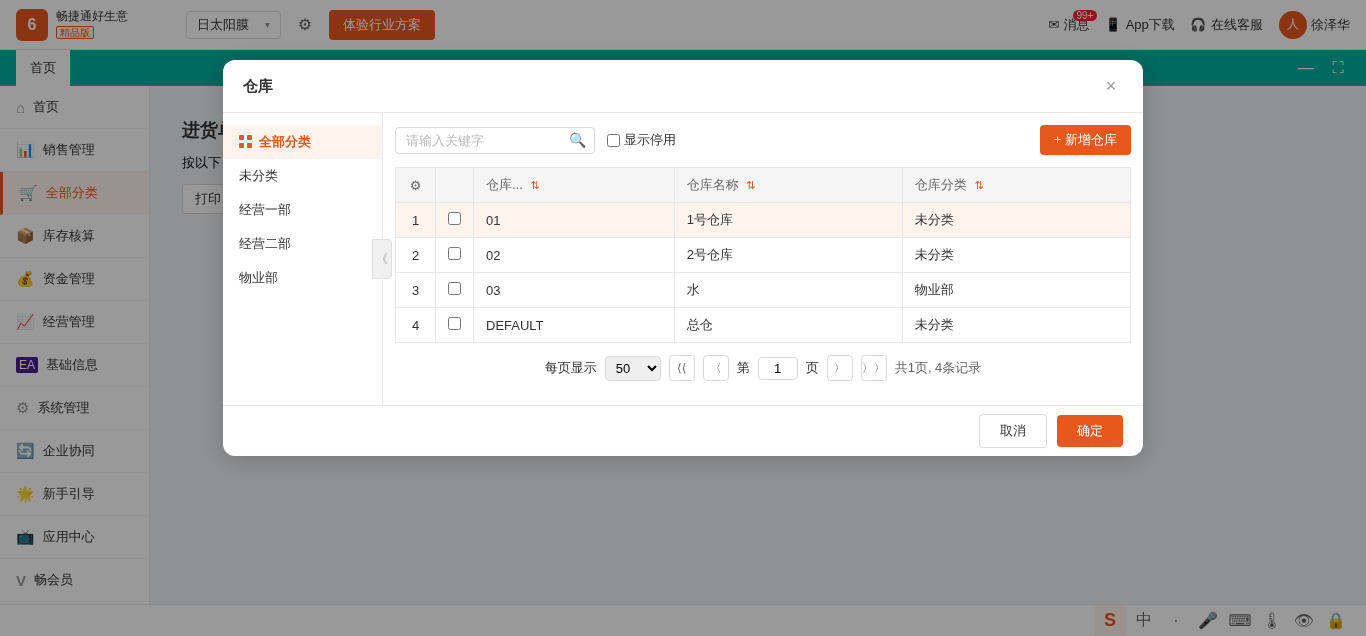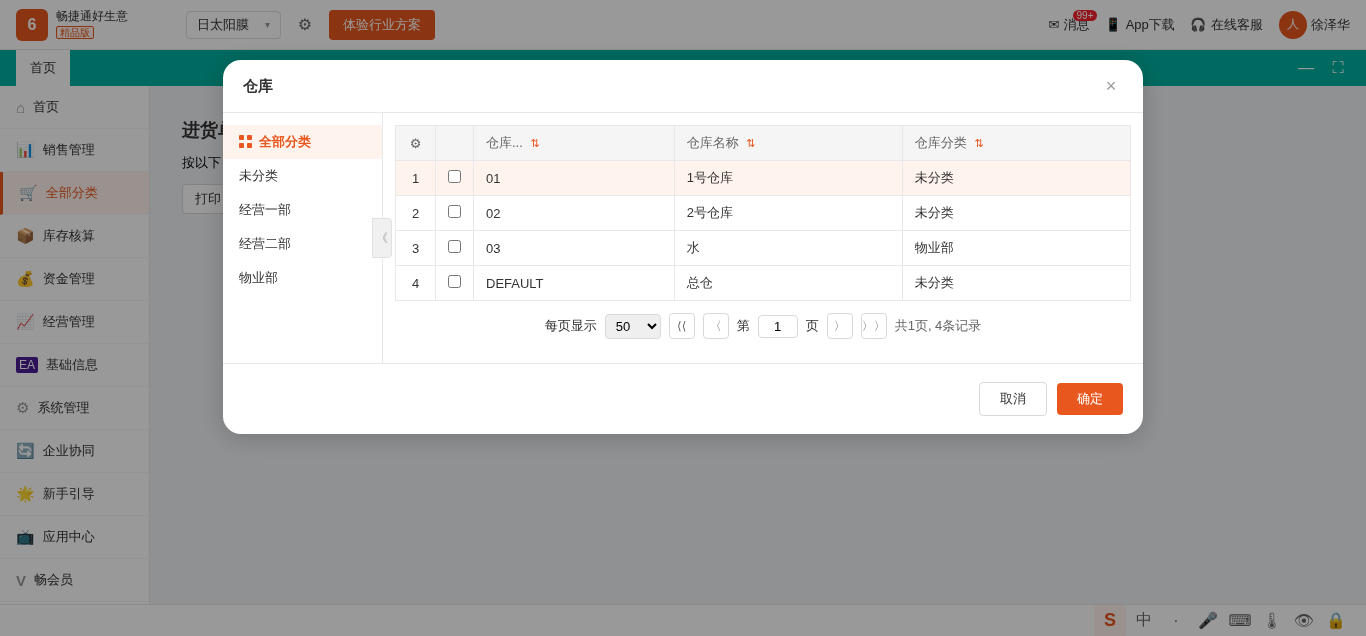--- a/index.html
+++ b/index.html
@@ -199,21 +199,21 @@
       z-index: 100;
       display: flex;
       align-items: flex-start;
       justify-content: center;
       padding-top: 60px;
     }
 
     
     .modal {
       background: #fff;
-      border-radius: 18px;
+      border-radius: 12px;
       width: 920px;
       max-height: 560px;
       display: flex;
       flex-direction: column;
       box-shadow: 0 4px 24px rgba(0,0,0,0.2);
     }
     .modal-header {
       display: flex;
       align-items: center;
       justify-content: space-between;
@@ -422,21 +422,21 @@
       outline: none;
     }
     .page-total { color: #666; }
 
     
     .modal-footer {
       display: flex;
       align-items: center;
       justify-content: flex-end;
       gap: 10px;
-      padding: 18px 20px;
+      padding: 8px 20px;
       border-top: 1px solid #e8e8e8;
     }
     .cancel-btn {
       border: 1px solid #d9d9d9;
       background: #fff;
       border-radius: 4px;
       padding: 7px 20px;
       cursor: pointer;
       font-size: 13px;
       color: #333;
@@ -641,20 +641,31 @@
         <div class="category-item">未分类</div>
         <div class="category-item">经营一部</div>
         <div class="category-item">经营二部</div>
         <div class="category-item">物业部</div>
 
         <div class="category-collapse-btn">《</div>
       </div>
 
       <div class="table-panel">
 
+        <div class="table-toolbar">
+          <div class="search-input-wrap">
+            <input class="search-input" type="text" placeholder="请输入关键字" style="">
+            <span class="search-icon-btn">🔍</span>
+          </div>
+          <label class="show-disabled-wrap">
+            <input type="checkbox" style="">
+            <span>显示停用</span>
+          </label>
+          <button class="add-btn">+ 新增仓库</button>
+        </div>
 
         <div style="overflow:auto;flex:1;">
           <table class="data-table">
             <thead>
               <tr>
                 <th class="th-center" style="width:40px;">⚙</th>
                 <th class="th-center" style="width:36px;"></th>
                 <th>
                   <span>仓库...</span>
                   <span class="sort-icon">⇅</span>

